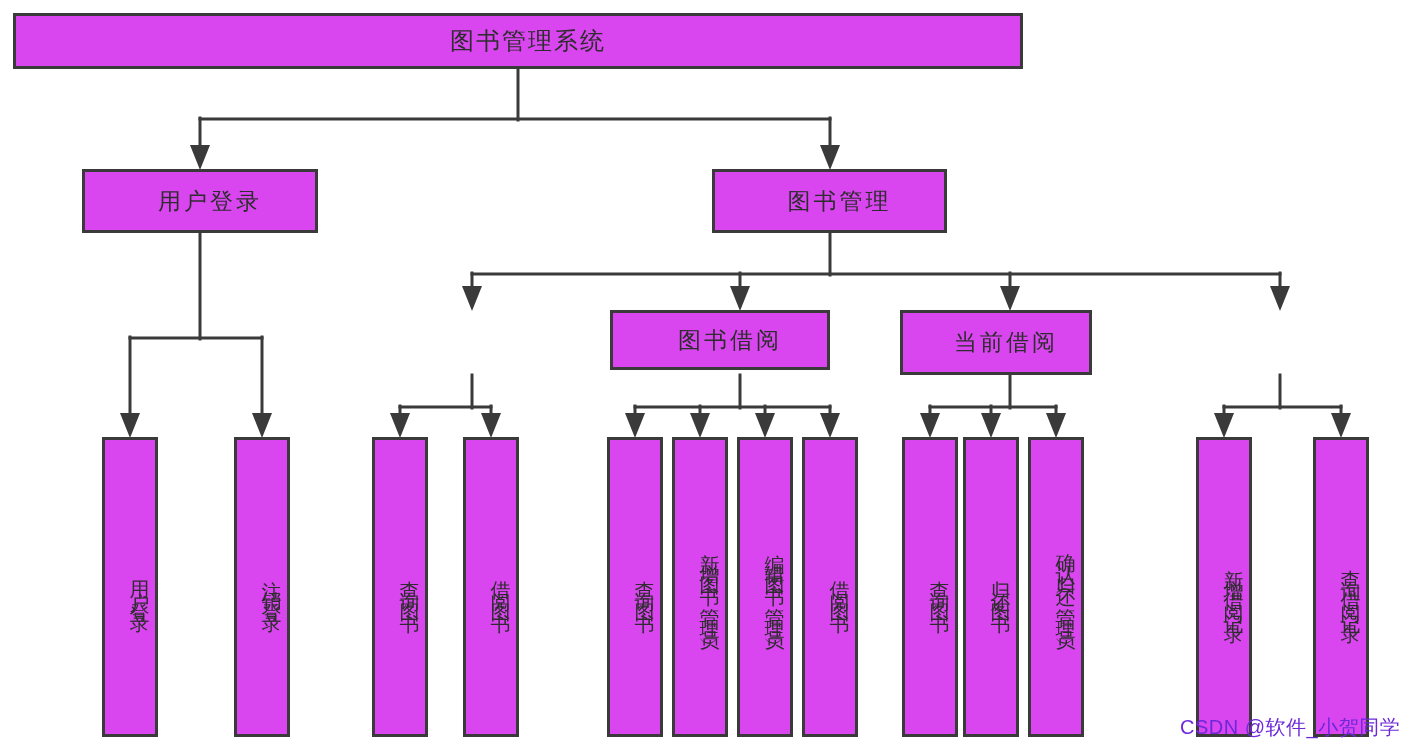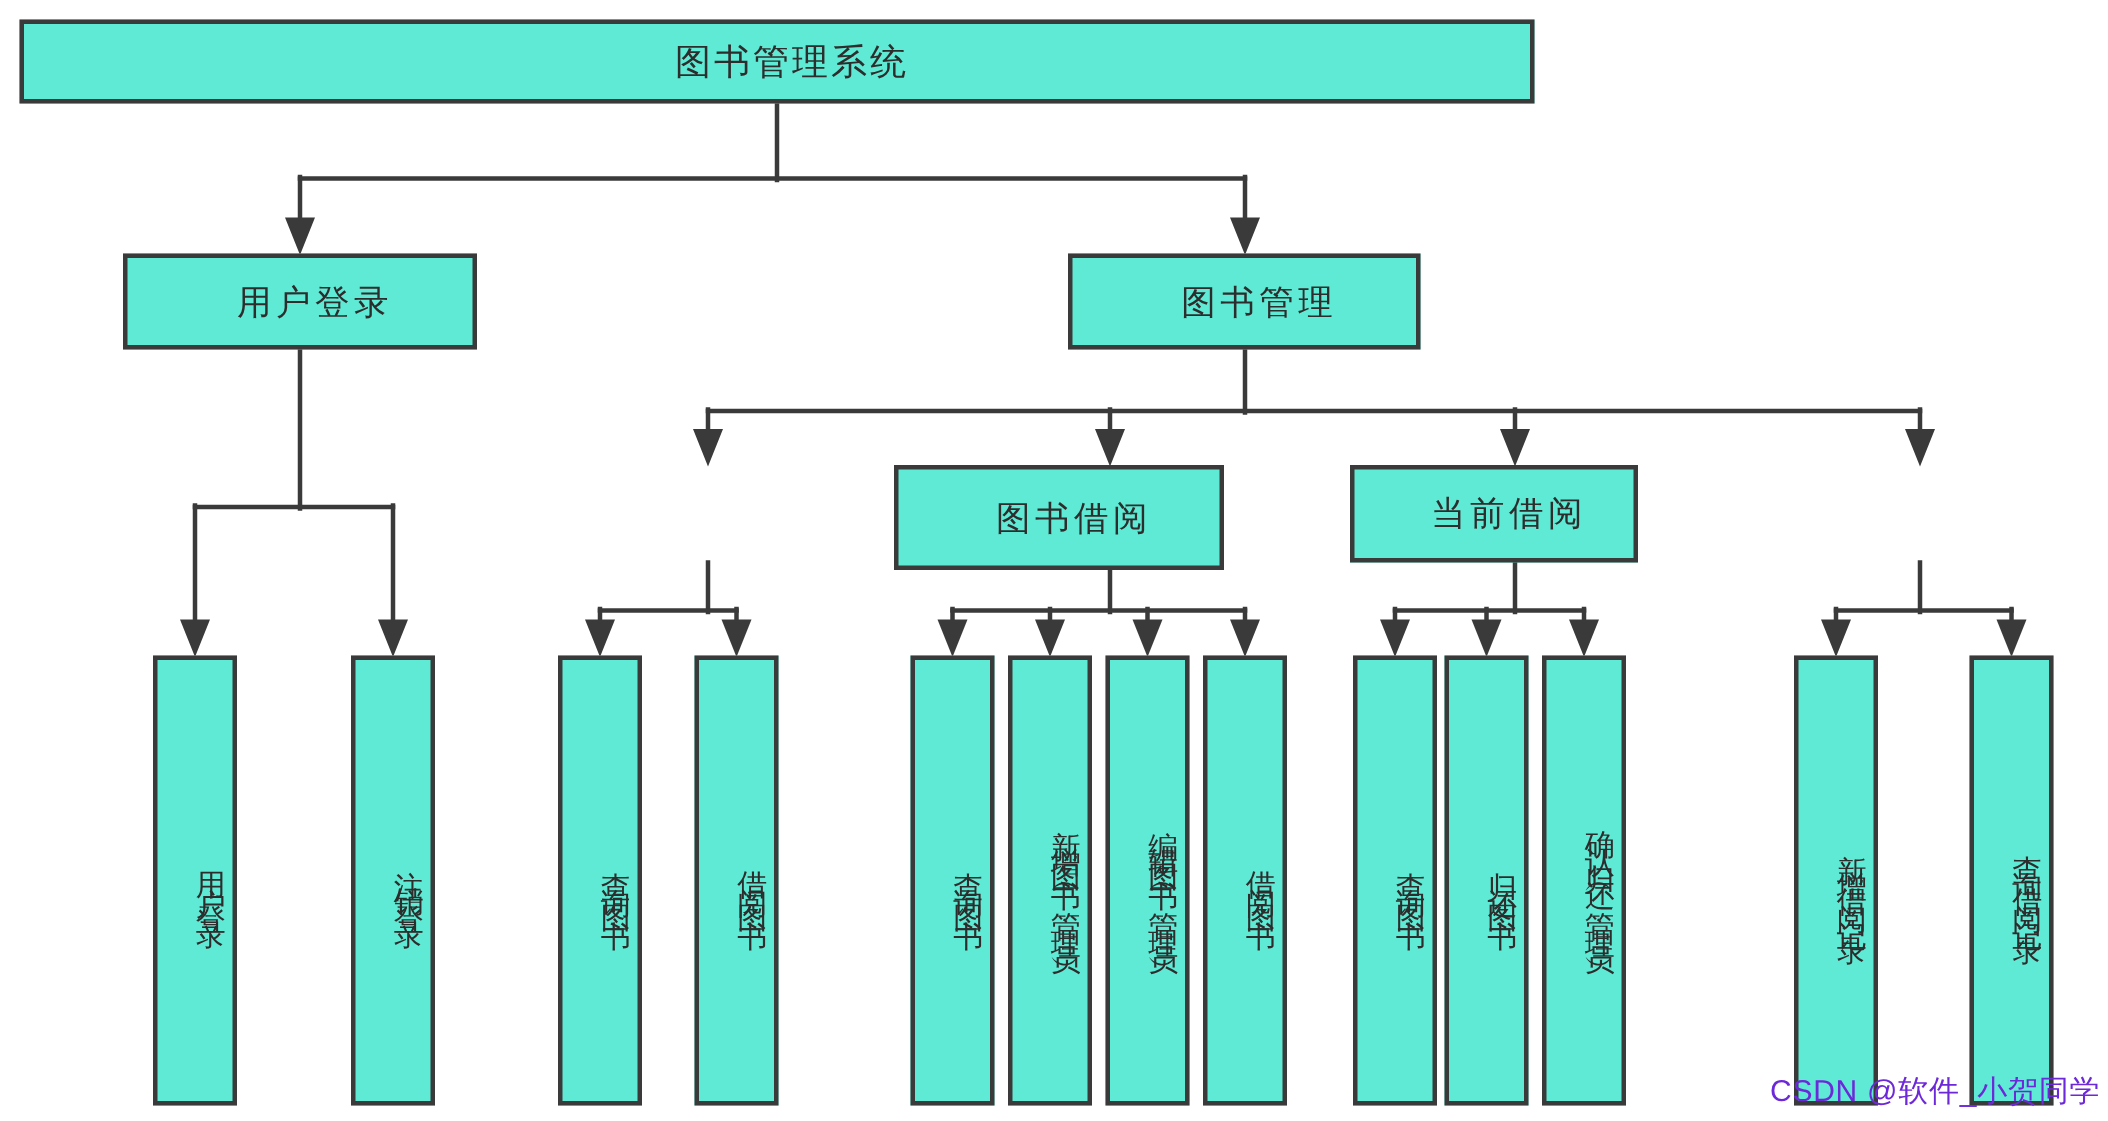--- a/index.html
+++ b/index.html
@@ -7,21 +7,21 @@
     position:relative;
     width:1405px;height:747px;
     background:#ffffff;
     font-family:"Liberation Sans", sans-serif;
     overflow:hidden;
   }
   .connectors{position:absolute;left:0;top:0;z-index:1;}
   .node{
     position:absolute;
     box-sizing:border-box;
-    background:#5eead4;
+    background:#d946ef;
     border:3px solid #3a3a3a;
     display:flex;align-items:center;justify-content:center;
     color:#2d2d2d;
     z-index:2;
     padding-left:20px;
   }
   .root-label{font-size:24px;letter-spacing:2px;}
   .h-label{font-size:23px;letter-spacing:3px;}
   .vtext{
     writing-mode:vertical-rl;
@@ -115,21 +115,21 @@
     <span class="root-label">图书管理系统</span>
   </div>
 
   <div class="node" style="left:82px;top:169px;width:236px;height:64px">
     <span class="h-label">用户登录</span>
   </div>
   <div class="node" style="left:712px;top:169px;width:235px;height:64px">
     <span class="h-label">图书管理</span>
   </div>
 
-  <div class="node" style="left:596px;top:310px;width:220px;height:70px">
+  <div class="node" style="left:610px;top:310px;width:220px;height:60px">
     <span class="h-label">图书借阅</span>
   </div>
   <div class="node" style="left:900px;top:310px;width:192px;height:65px">
     <span class="h-label">当前借阅</span>
   </div>
 
   <div class="node" style="left:102px;top:437px;width:56px;height:300px">
     <span class="vtext">用户登录</span>
   </div>
   <div class="node" style="left:234px;top:437px;width:56px;height:300px">

